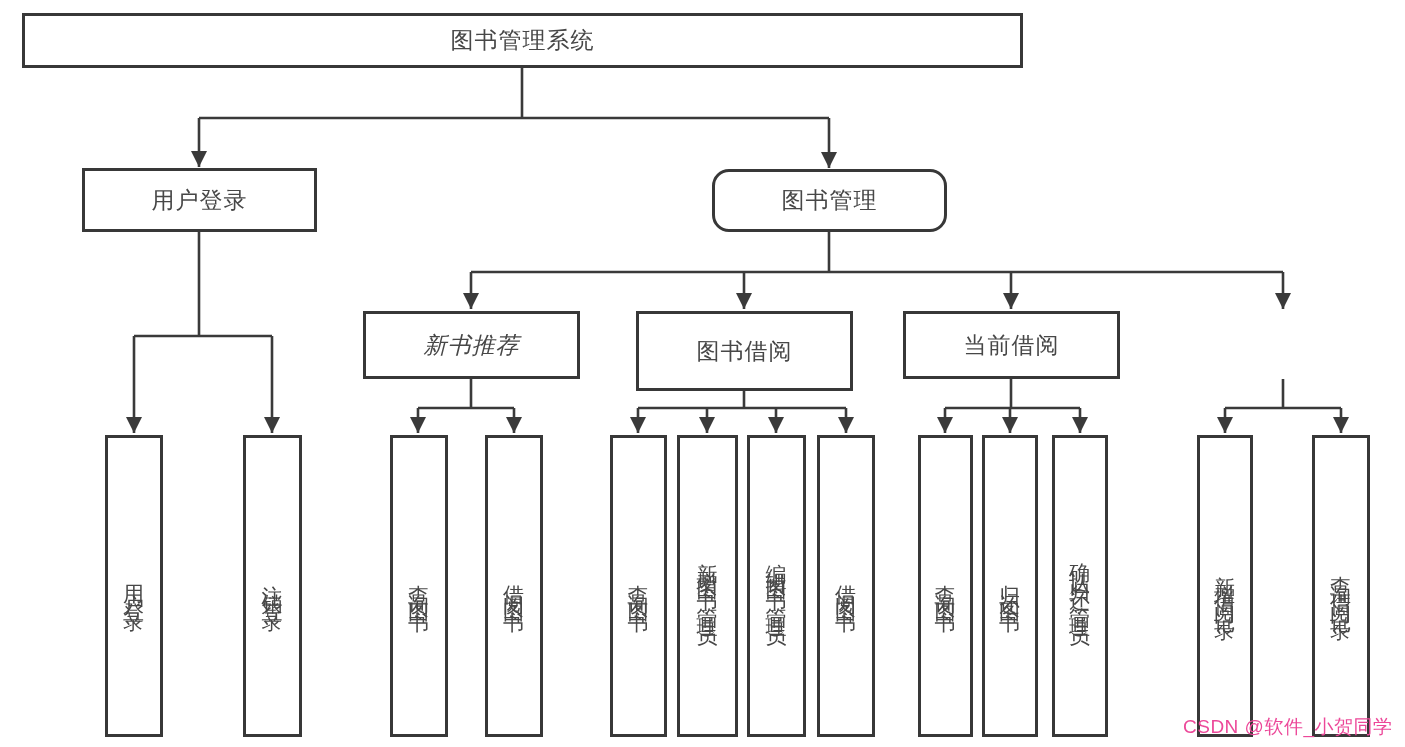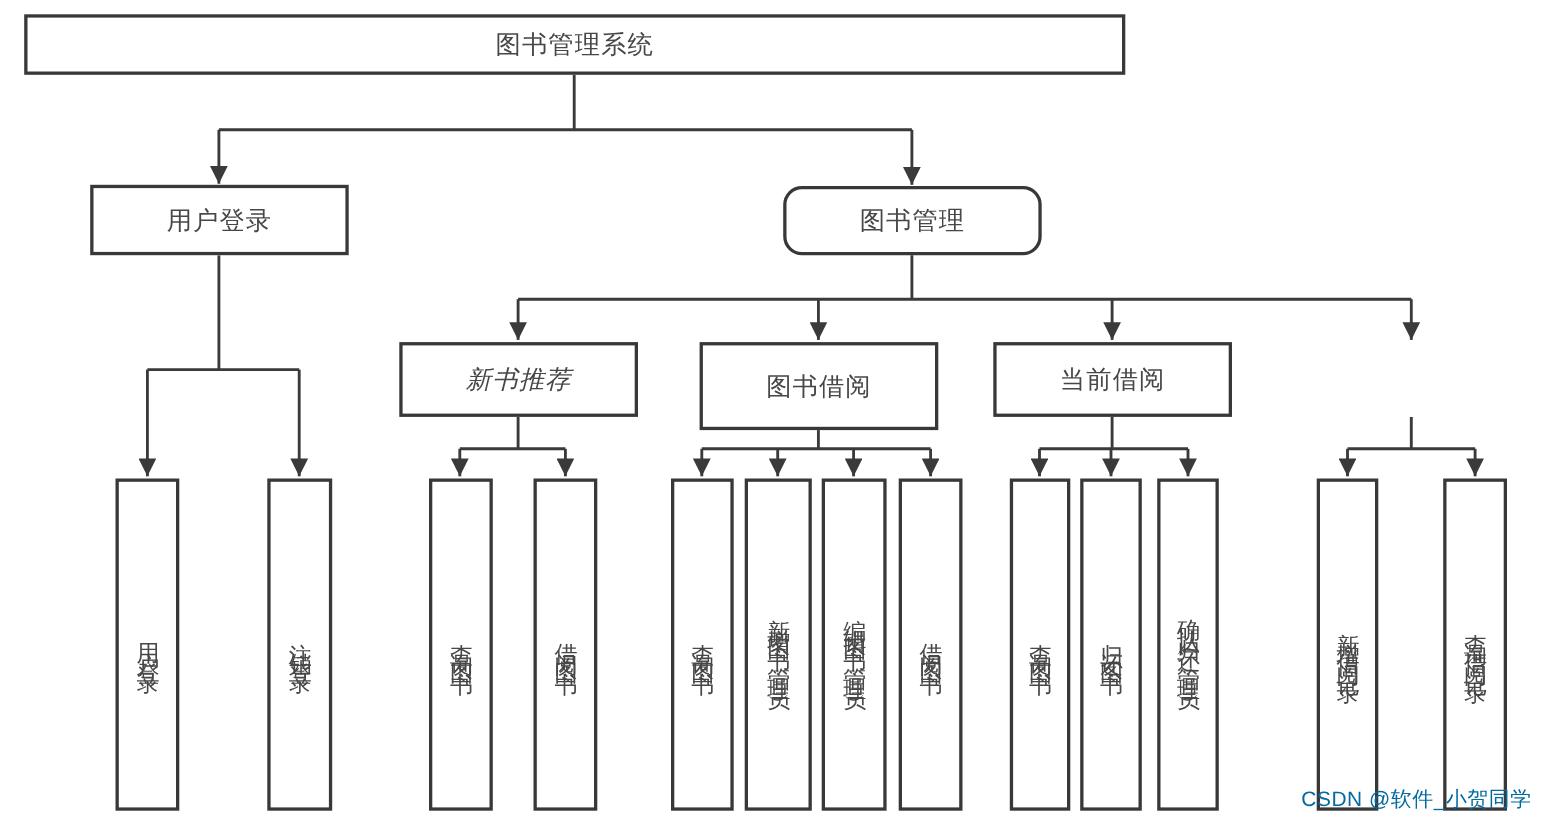--- a/index.html
+++ b/index.html
@@ -41,21 +41,21 @@
     line-height: 1;
     color: #474747;
   }
   .watermark {
     position: absolute;
     left: 1183px;
     top: 714px;
     width: 222px;
     font-size: 19px;
     letter-spacing: 0.5px;
-    color: #0369a1;
+    color: #ec4899;
     z-index: 10;
     white-space: nowrap;
   }
 </style>
 </head>
 <body>
 
 <div class="stage">
 
   <svg class="connectors" viewBox="0 0 1405 747" xmlns="http://www.w3.org/2000/svg">

